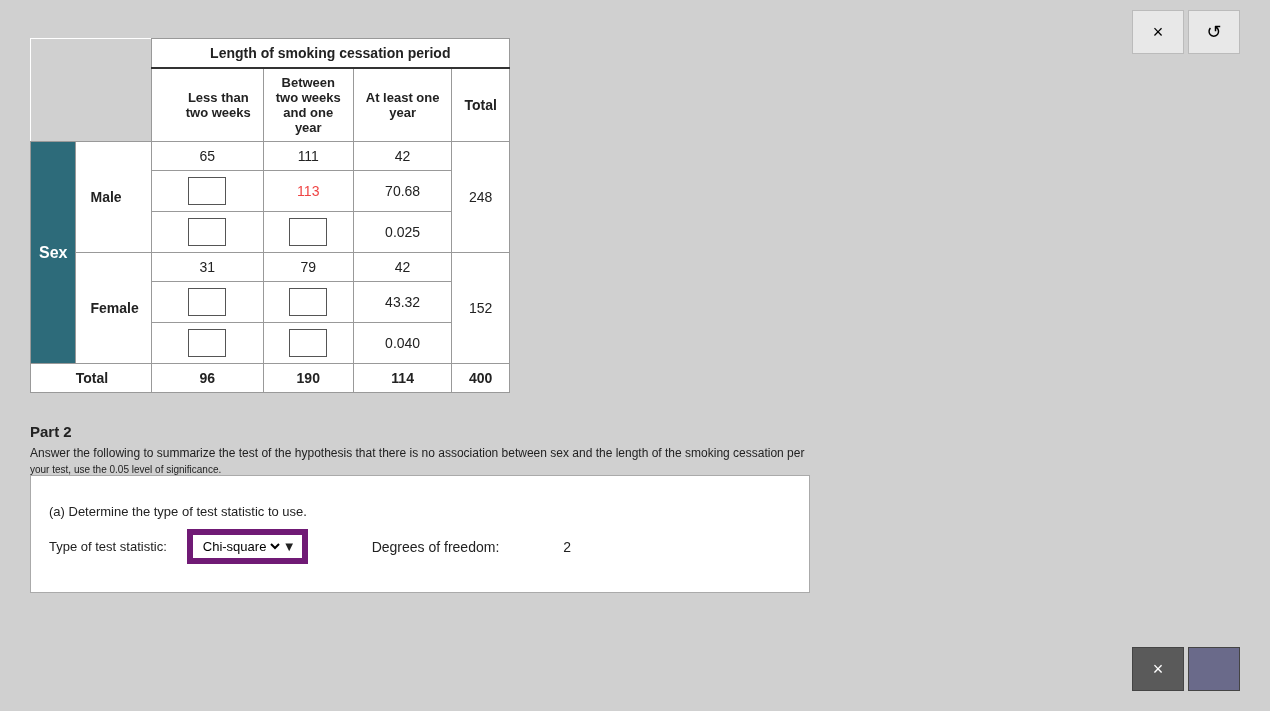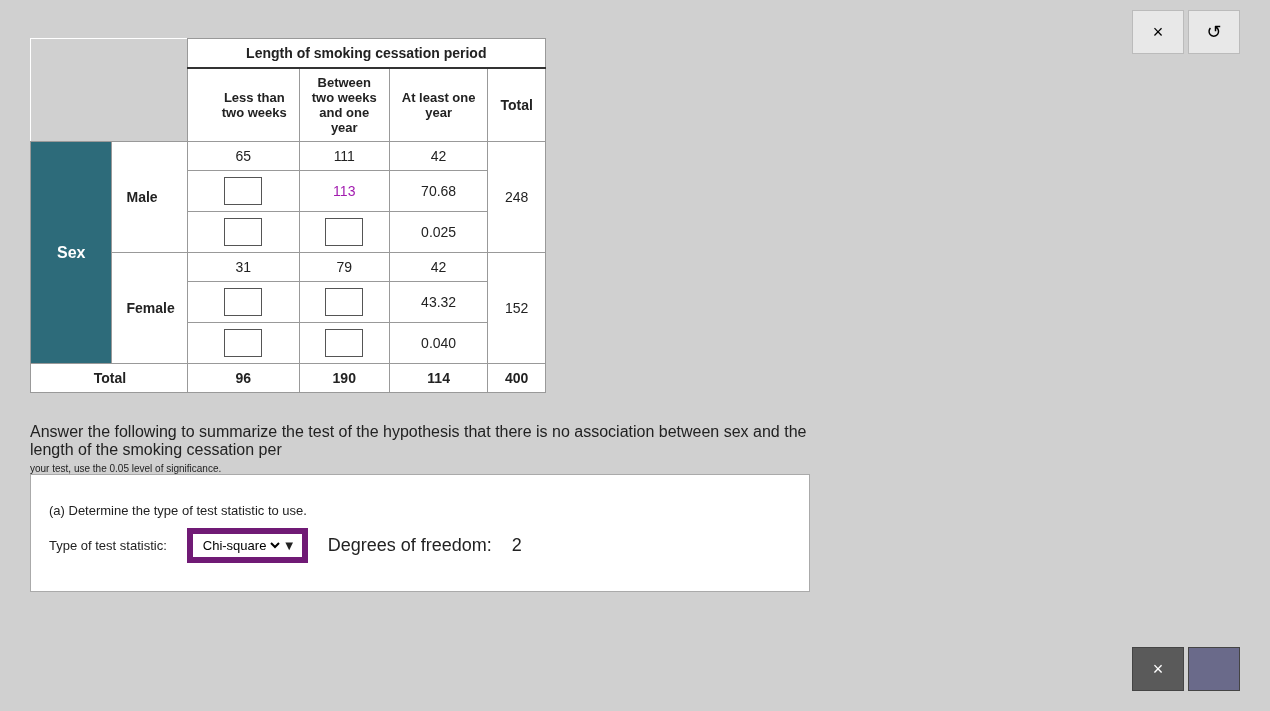--- a/index.html
+++ b/index.html
@@ -45,21 +45,21 @@
 
     .sex-label-cell {
       background-color: #2d6b7a;
       color: white;
       font-weight: bold;
       font-size: 16px;
       writing-mode: horizontal-tb;
       text-align: right;
       vertical-align: middle;
       border: 1px solid #999;
-      padding: 10px 26px;
+      padding: 10px 8px;
     }
 
     .row-label-cell {
       font-weight: bold;
       text-align: left;
       padding-left: 14px;
       background: white;
     }
 
     .total-row td {
@@ -89,21 +89,21 @@
       padding-left: 10px;
     }
 
     .part2-title {
       font-weight: bold;
       font-size: 15px;
       margin-bottom: 6px;
     }
 
     .part2-description {
-      font-size: 16px;
+      font-size: 12px;
       margin-bottom: 4px;
       max-width: 900px;
     }
 
     .part2-significance {
       font-size: 10px;
       margin-bottom: 0;
     }
 
     .answer-box {
@@ -136,21 +136,22 @@
     }
 
     .select-wrapper select {
       border: none;
       outline: none;
       font-size: 13px;
       background: transparent;
     }
 
     .degrees-text {
-      font-size: 18px;
+      font-size: 14px;
+      margin-left: 44px;
     }
 
     
     .top-right-buttons {
       position: absolute;
       top: 10px;
       right: 30px;
       display: flex;
       gap: 4px;
     }
@@ -220,21 +221,21 @@
         <tr>
           <td rowspan="6" class="sex-label-cell">Sex</td>
           <td rowspan="3" class="row-label-cell" style="font-weight:bold;">Male</td>
           <td>65</td>
           <td>111</td>
           <td>42</td>
           <td rowspan="3">248</td>
         </tr>
         <tr>
           <td><div class="input-box"></div></td>
-          <td style="color:#a21caf;">113</td>
+          <td style="color:#ef4444;">113</td>
           <td>70.68</td>
         </tr>
         <tr>
           <td><div class="input-box"></div></td>
           <td><div class="input-box"></div></td>
           <td>0.025</td>
         </tr>
 
         <tr>
           <td rowspan="3" class="row-label-cell" style="font-weight:bold;">Female</td>
@@ -259,20 +260,21 @@
           <td>96</td>
           <td>190</td>
           <td>114</td>
           <td>400</td>
         </tr>
       </tbody>
     </table>
   </div>
 
   <div class="part2-section">
+    <div class="part2-title">Part 2</div>
     <div class="part2-description">Answer the following to summarize the test of the hypothesis that there is no association between sex and the length of the smoking cessation per</div>
     <div class="part2-significance">your test, use the 0.05 level of significance.</div>
 
     <div class="answer-box">
       <div class="answer-box-title">(a) Determine the type of test statistic to use.</div>
       <div class="answer-row">
         <span>Type of test statistic:</span>
         <div class="select-wrapper">
           <select>
             <option>Chi-square</option>

